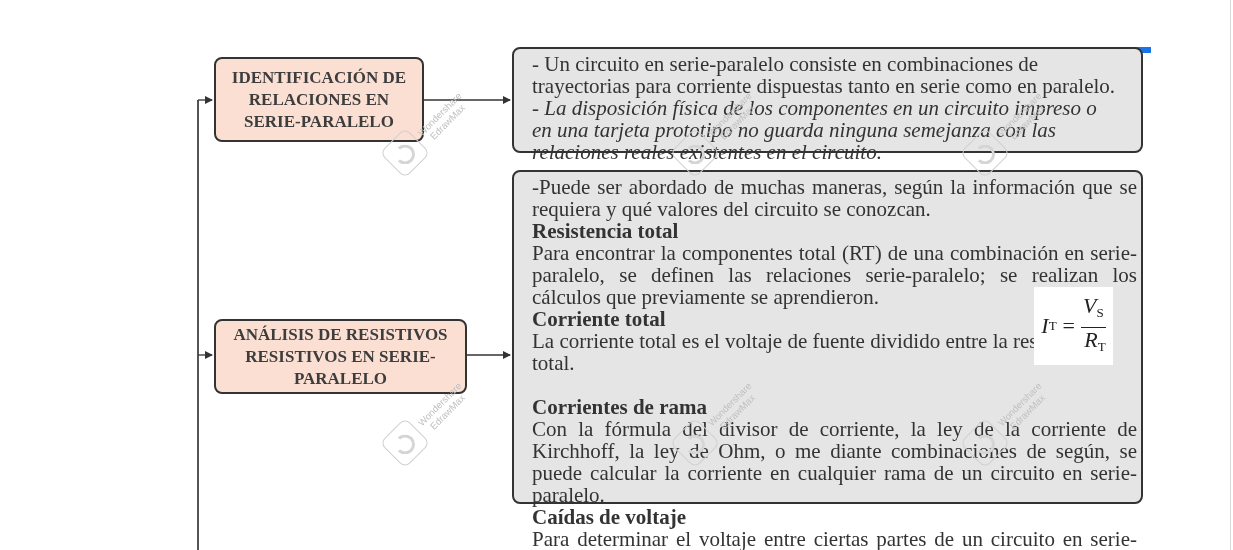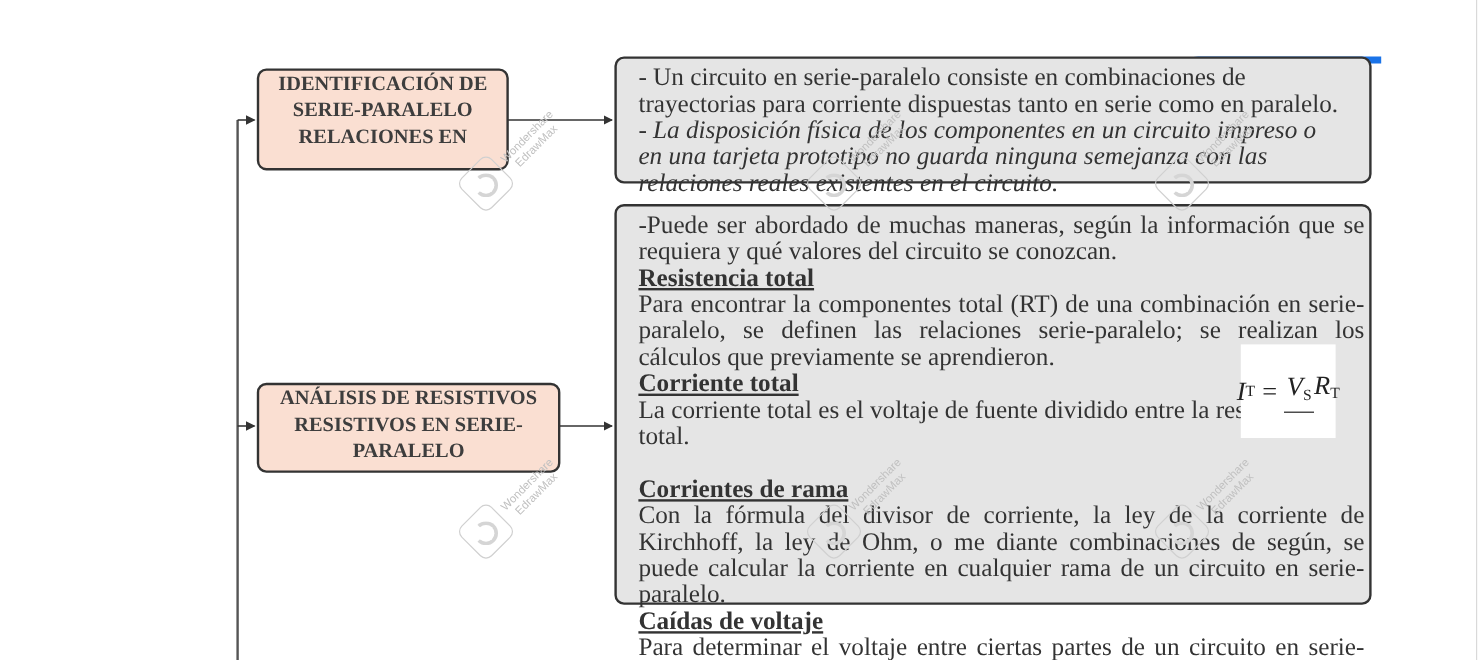--- a/index.html
+++ b/index.html
@@ -14,42 +14,42 @@
       position: absolute; left: 1230px; top: 0; width: 1px; height: 550px;
       background: #d9d9d9;
     }
     .blue-bar {
       position: absolute; left: 988px; top: 47px; width: 163px; height: 6px;
       background: #1a73e8; border-top-left-radius: 14px 8px;
     }
     .title-box {
       position: absolute; box-sizing: border-box;
       background: #fadfd2; border: 2px solid #333333; border-radius: 8px;
-      display: flex; align-items: flex-start; justify-content: center;
+      display: flex; align-items: center; justify-content: center;
       text-align: center; font-weight: bold; font-size: 17px; line-height: 22px;
       color: #3d3d3d; padding: 0 8px;
     }
     .content-box {
       position: absolute; box-sizing: border-box;
       background: #e5e5e5; border: 2px solid #333333; border-radius: 8px;
       padding: 4px 4px 4px 18px;
       font-size: 21px; line-height: 22px; color: #333333;
     }
     .content-box p { margin: 0; }
     .content-box .just { text-align: justify; text-align-last: left; }
-    .content-box .h { font-weight: bold; text-decoration: underline; }
+    .content-box .h { font-weight: bold; }
     .formula {
       position: absolute; left: 1034px; top: 287px; width: 79px; height: 78px;
       background: #ffffff; display: flex; align-items: center; justify-content: center;
       font-family: "Liberation Serif", serif; font-size: 22px; color: #222;
     }
     .formula .it { font-style: italic; }
     .formula sub { font-size: 13px; font-style: normal; vertical-align: -4px; }
     .formula .eq { margin: 0 6px; }
-    .frac { display: inline-flex; flex-direction: row; align-items: flex-start; }
+    .frac { display: inline-flex; flex-direction: column; align-items: flex-end; }
     .frac .num { border-bottom: 1.5px solid #222; padding: 0 2px 1px; line-height: 26px; }
     .frac .den { line-height: 24px; }
     svg.lines { position: absolute; left: 0; top: 0; }
     .wm {
       position: absolute; width: 110px; height: 110px; pointer-events: none;
       color: #c8c8c8; font-family: "Liberation Sans", sans-serif;
     }
     .wm .txt {
       position: absolute; left: 30px; top: 22px; transform: rotate(-45deg);
       font-size: 9.5px; line-height: 11px; text-align: center; color: #c0c0c0;
@@ -86,22 +86,22 @@
     <line x1="198" y1="355" x2="212" y2="355" stroke="#333333" stroke-width="1.3" marker-end="url(#arr)"></line>
 
     <line x1="423" y1="100" x2="510" y2="100" stroke="#333333" stroke-width="1.3" marker-end="url(#arr)"></line>
 
     <line x1="466" y1="355" x2="510" y2="355" stroke="#333333" stroke-width="1.3" marker-end="url(#arr)"></line>
   </svg>
 
   <div class="title-box" style="left:214px; top:57px; width:210px; height:85px;">
     <div>
       <div>IDENTIFICACIÓN DE</div>
+      <div>RELACIONES EN</div>
       <div>SERIE-PARALELO</div>
-      <div>RELACIONES EN</div>
     </div>
   </div>
 
   <div class="content-box" style="left:512px; top:47px; width:631px; height:106px;">
     <p>- Un circuito en serie-paralelo consiste en combinaciones de trayectorias para corriente dispuestas tanto en serie como en paralelo.</p>
     <p style="padding-right:18px;font-style:italic;">- La disposición física de los componentes en un circuito impreso o en una tarjeta prototipo no guarda ninguna semejanza con las relaciones reales existentes en el circuito.</p>
   </div>
 
   <div class="title-box" style="left:214px; top:319px; width:253px; height:75px;">
     <div>

